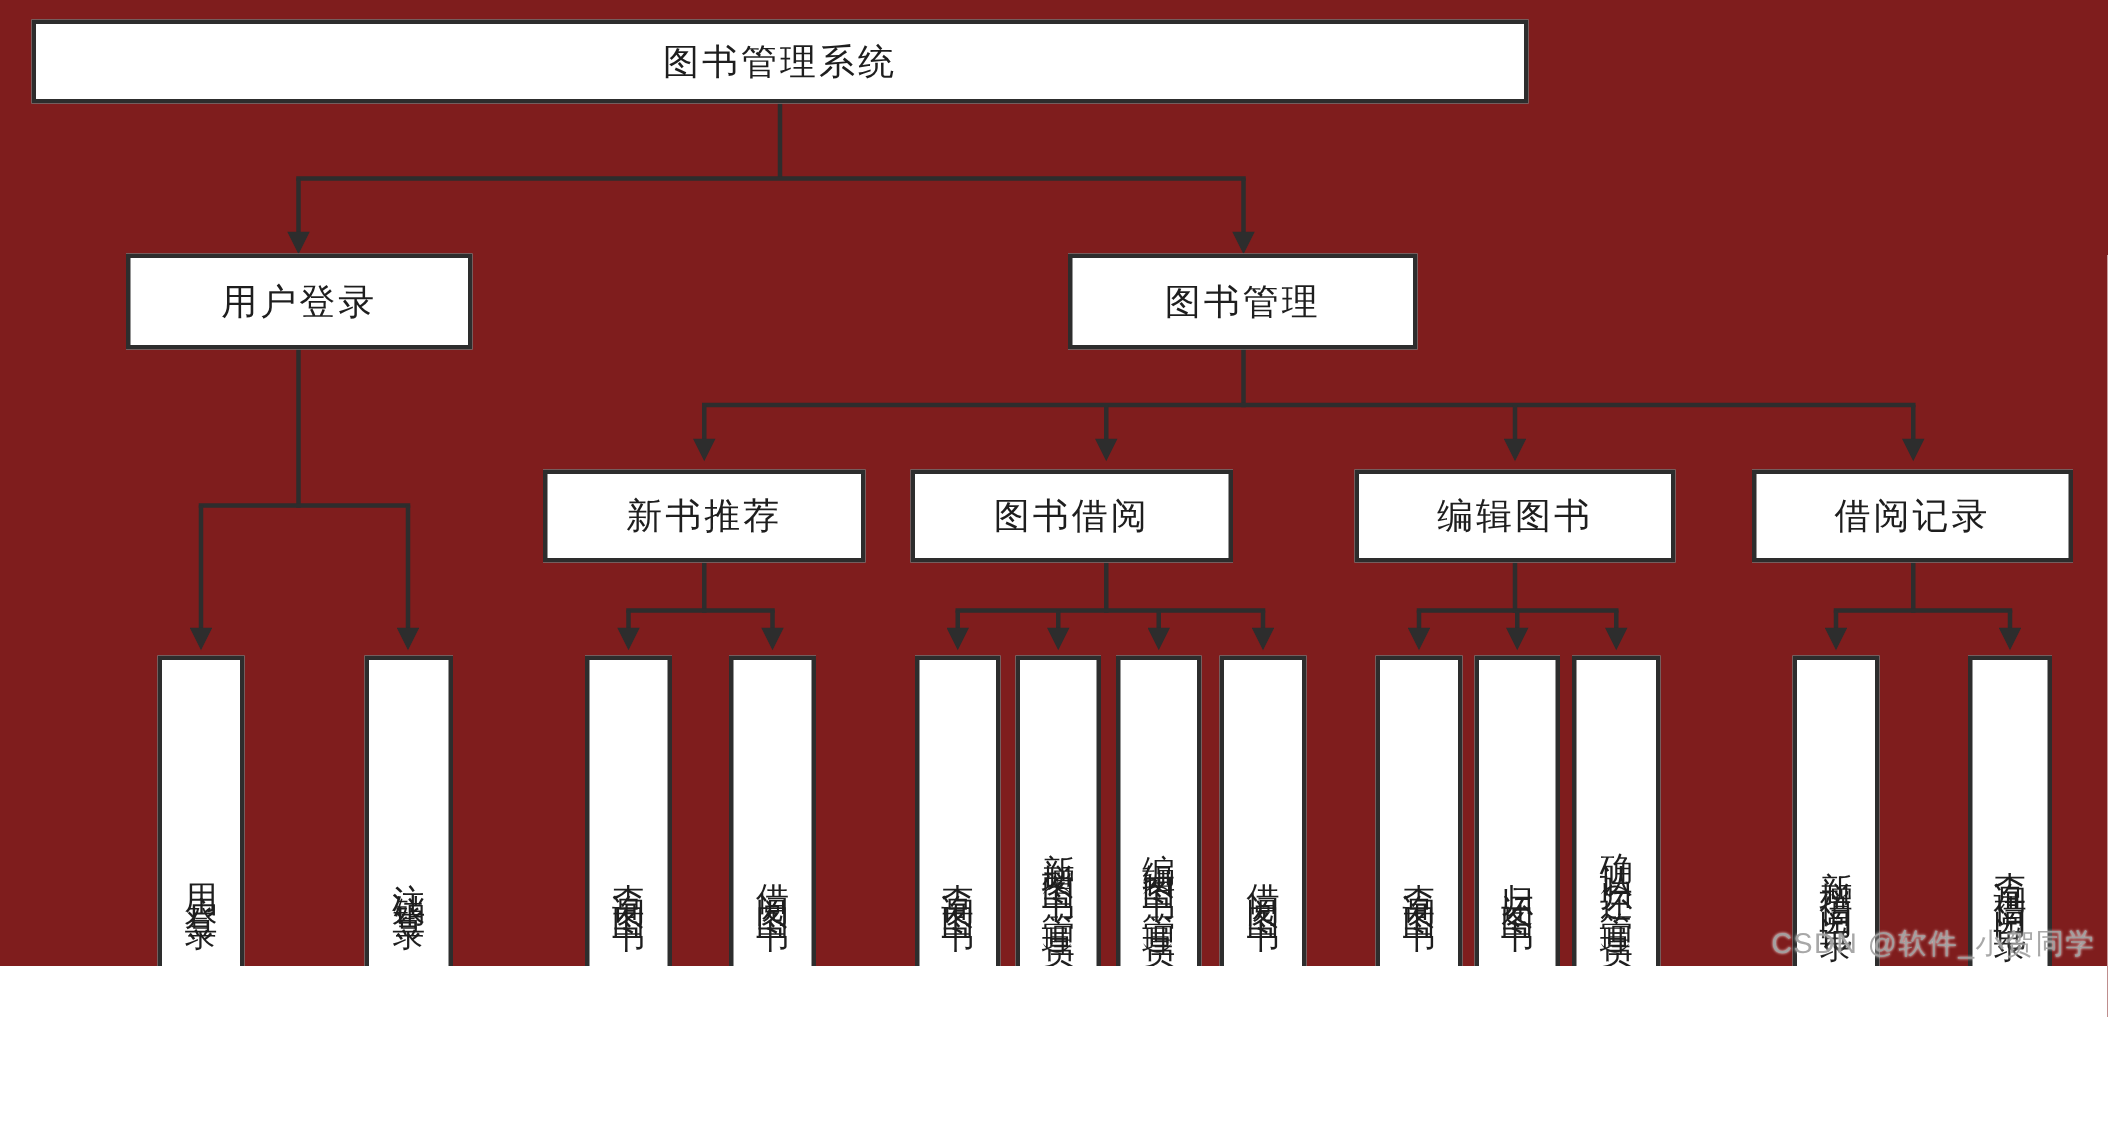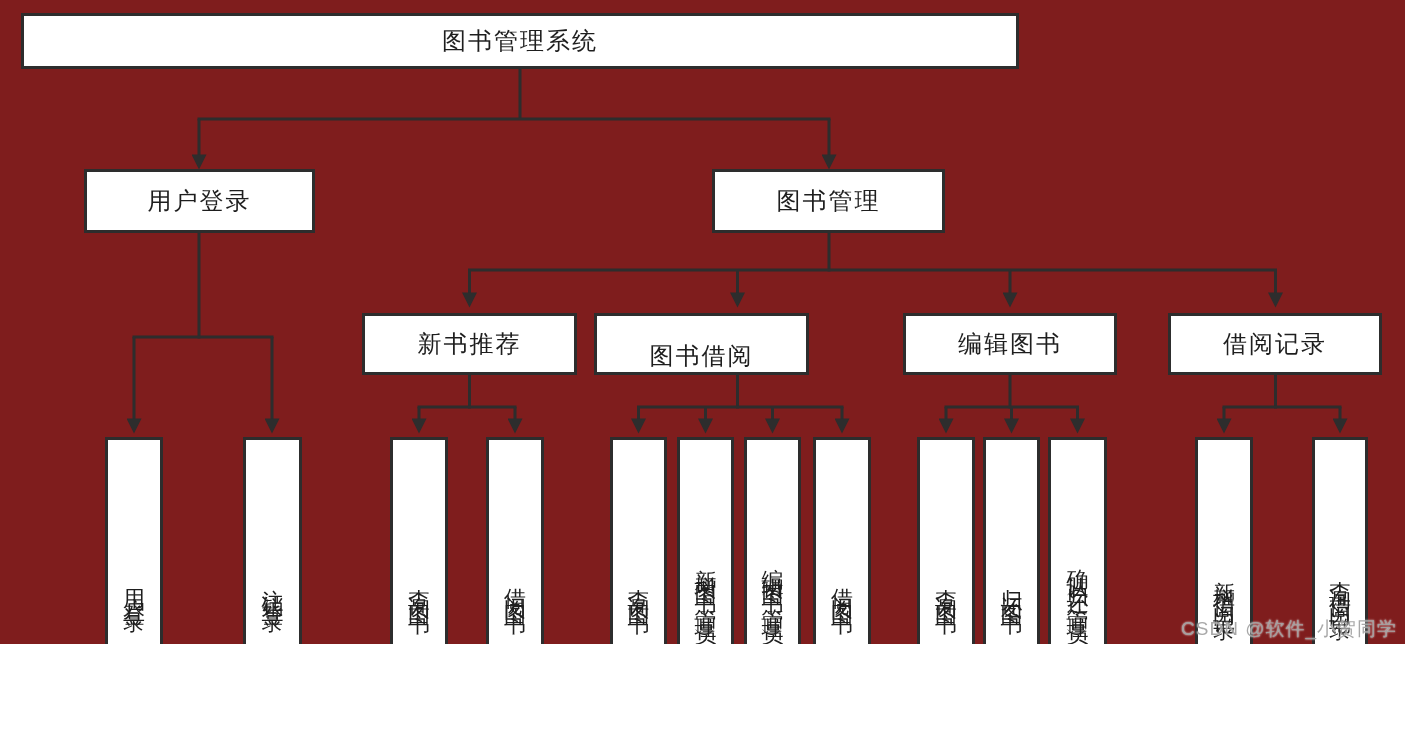--- a/index.html
+++ b/index.html
@@ -109,21 +109,21 @@
   <div class="node" style="left:84px;top:169px;width:231px;height:64px;">
     <span class="lbl">用户登录</span>
   </div>
   <div class="node" style="left:712px;top:169px;width:233px;height:64px;">
     <span class="lbl">图书管理</span>
   </div>
 
   <div class="node" style="left:362px;top:313px;width:215px;height:62px;text-align:right;">
     <span class="lbl">新书推荐</span>
   </div>
-  <div class="node" style="left:594px;top:313px;width:215px;height:62px;align-items:flex-end;">
+  <div class="node" style="left:607px;top:313px;width:215px;height:62px;">
     <span class="lbl">图书借阅</span>
   </div>
   <div class="node" style="left:903px;top:313px;width:214px;height:62px;">
     <span class="lbl">编辑图书</span>
   </div>
   <div class="node" style="left:1168px;top:313px;width:214px;height:62px;">
     <span class="lbl">借阅记录</span>
   </div>
 
   <div class="node v" style="left:105px;top:437px;width:58px;height:300px;">

